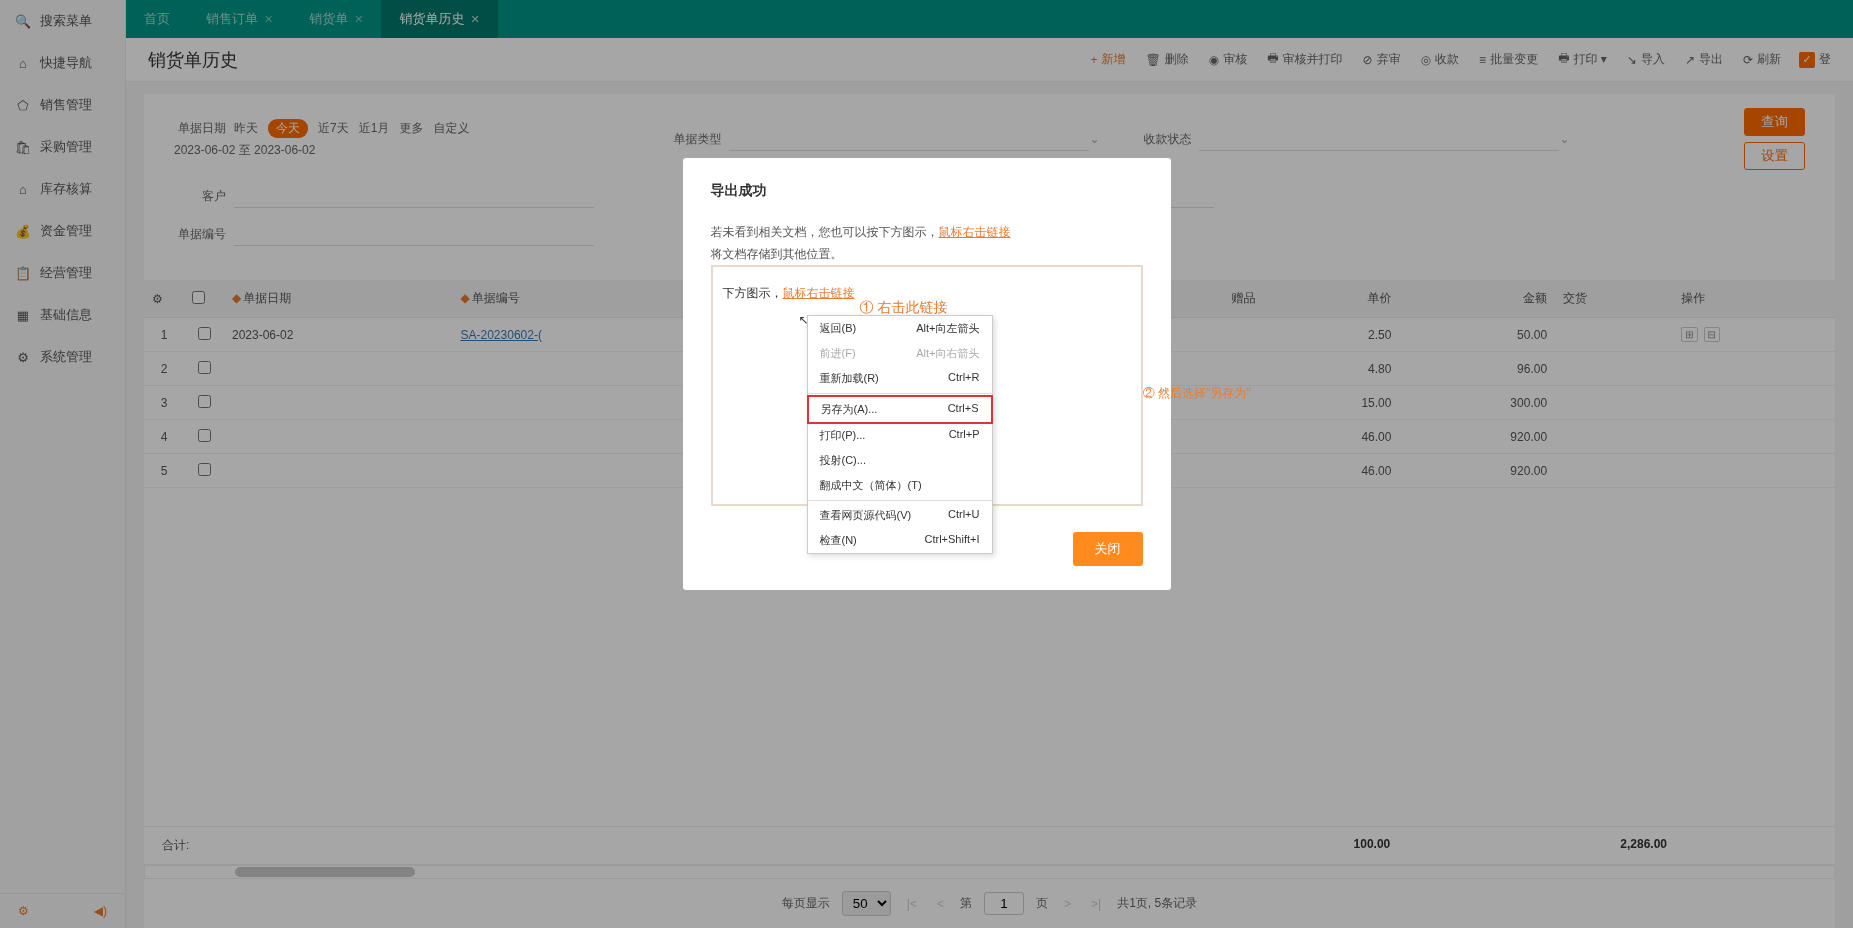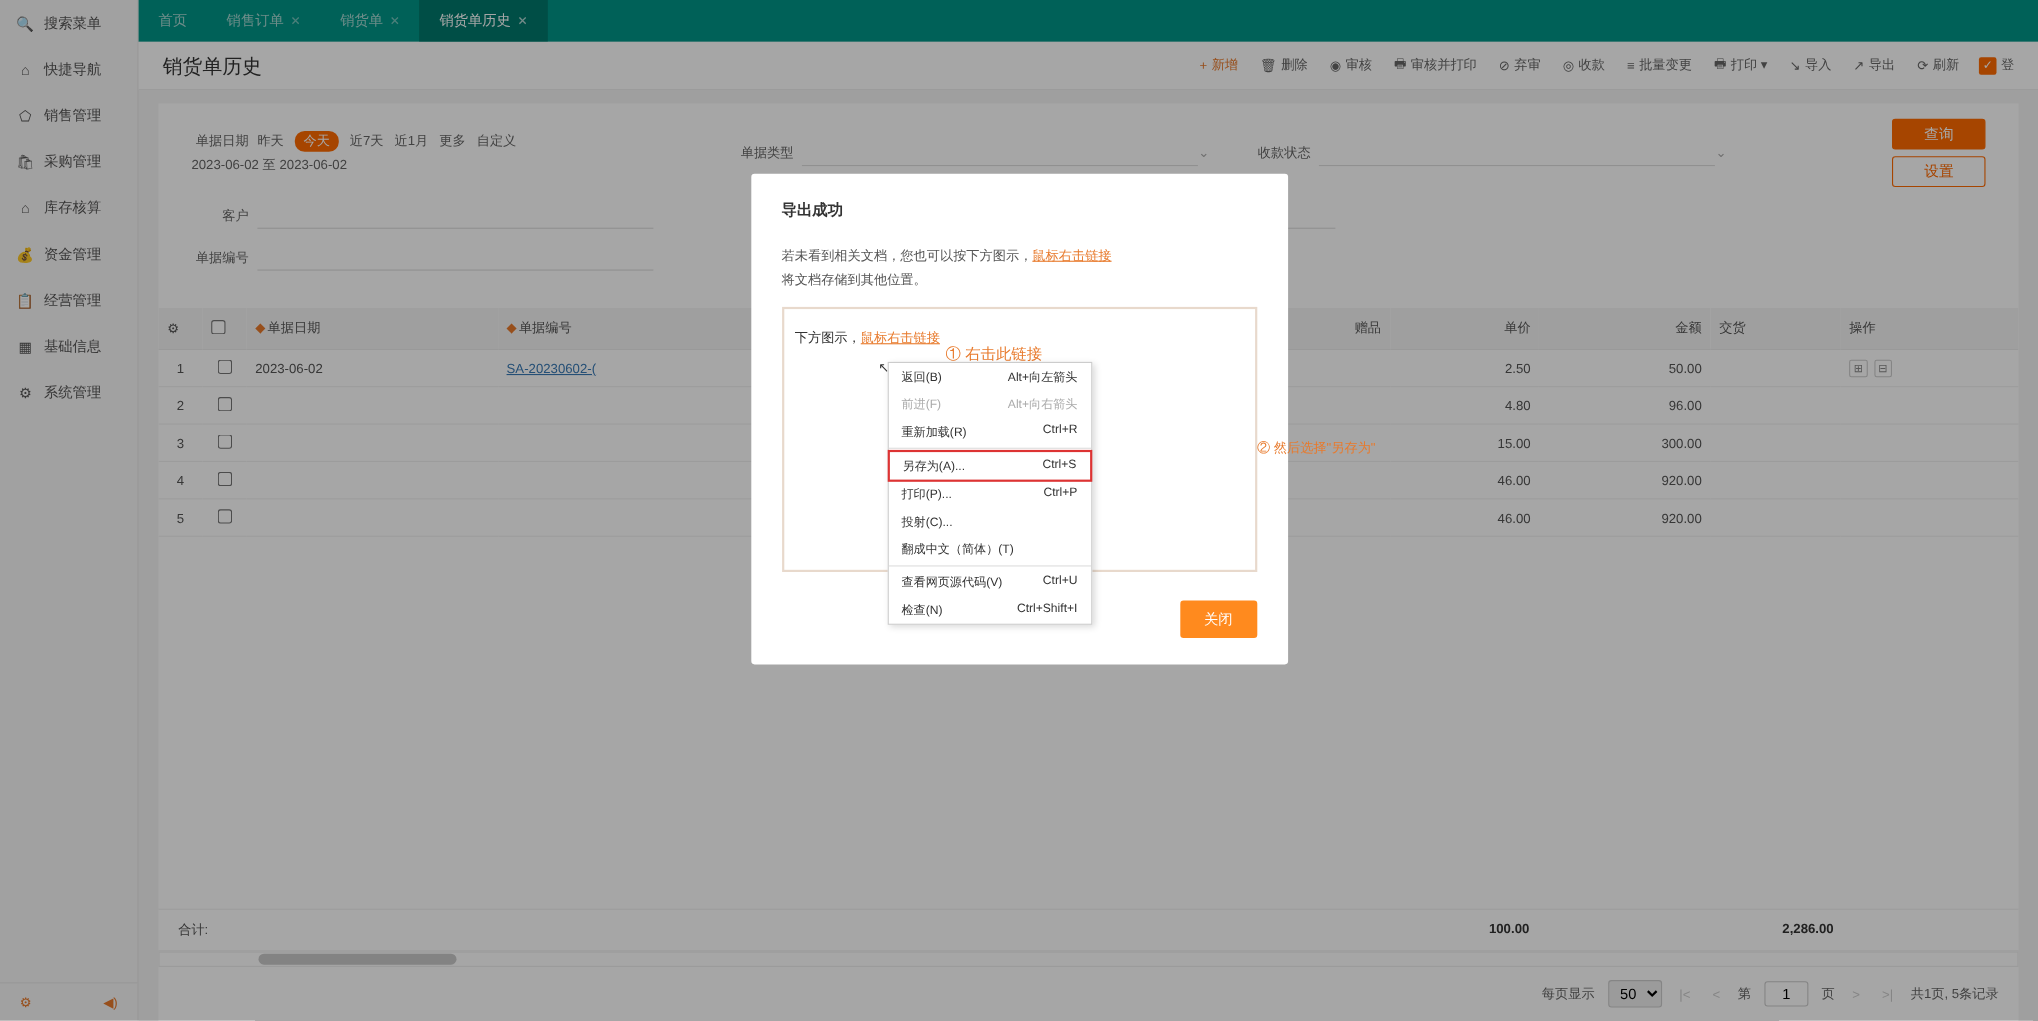--- a/index.html
+++ b/index.html
@@ -29,21 +29,21 @@
 .filters { background: #fff; margin: 12px 18px 0 18px; padding: 14px 30px 6px 30px; }
 .filter-row { display: flex; align-items: center; margin-bottom: 14px; }
 .filter-group { display: flex; align-items: center; }
 .filter-label { width: 60px; text-align: right; color: #666; padding-right: 8px; }
 .date-opts { display: flex; align-items: center; gap: 10px; }
 .date-opt { color: #666; cursor: pointer; }
 .date-opt.sel { background: #ff6a00; color: #fff; padding: 1px 8px; border-radius: 9px; }
 .date-range { color: #666; margin-top: 4px; }
 .filter-input { border: none; border-bottom: 1px solid #ddd; width: 360px; padding: 4px 0; color: #333; }
 .query-btns { margin-left: auto; display: flex; flex-direction: column; gap: 6px; }
-.btn-primary { background: #ff6a00; color: #fff; border: 1px solid #ff6a00; padding: 4px 28px; border-radius: 3px; cursor: pointer; }
+.btn-primary { background: #ff6a00; color: #fff; border: 1px solid #ff6a00; padding: 4px 16px; border-radius: 3px; cursor: pointer; }
 .btn-secondary { background: #fff; color: #ff6a00; border: 1px solid #ff6a00; padding: 4px 16px; border-radius: 3px; cursor: pointer; }
 .more-dots { text-align: center; color: #999; letter-spacing: 3px; }
 
 .table-wrap { background: #fff; margin: 0 18px; flex: 1; overflow: hidden; position: relative; }
 table { width: 100%; border-collapse: collapse; }
 th { background: #f5f5f5; padding: 10px 8px; text-align: left; font-weight: normal; color: #555; border-bottom: 1px solid #e8e8e8; font-size: 12px; position: relative; }
 th .sort { color: #e87a2c; margin-right: 2px; }
 td { padding: 8px 8px; border-bottom: 1px solid #f0f0f0; color: #555; font-size: 12px; }
 .num-col { text-align: center; }
 .r { text-align: right; }
@@ -51,31 +51,31 @@
 .op-icons { display: flex; gap: 6px; color: #888; }
 .op-icons span { border: 1px solid #ccc; padding: 1px 3px; border-radius: 2px; cursor: pointer; font-size: 10px; }
 
 .totals { background: #fff; margin: 0 18px; padding: 10px 18px; display: flex; border-top: 1px solid #eee; border-bottom: 1px solid #eee; }
 .totals .lbl { color: #555; }
 .totals .v1 { margin-left: auto; margin-right: 230px; font-weight: 600; }
 .totals .v2 { margin-right: 150px; font-weight: 600; }
 .hscroll { height: 14px; background: #fff; margin: 0 18px; border: 1px solid #eee; position: relative; }
 .hscroll-thumb { position: absolute; left: 90px; top: 1px; width: 180px; height: 10px; background: #c9c9c9; border-radius: 5px; }
 
-.pager { background: #fff; margin: 0 18px; padding: 12px 18px; display: flex; align-items: center; justify-content: flex-end; gap: 12px; color: #666; }
+.pager { background: #fff; margin: 0 18px; padding: 12px 18px; display: flex; align-items: center; justify-content: center; gap: 12px; color: #666; }
 .pager select, .pager input { border: 1px solid #ccc; padding: 3px 6px; border-radius: 3px; }
 .pager input { width: 40px; text-align: center; }
 .pager .nav { color: #ccc; cursor: pointer; padding: 0 4px; }
 
 .overlay { position: absolute; inset: 0; background: rgba(0,0,0,0.35); z-index: 100; display: flex; align-items: flex-start; justify-content: center; padding-top: 158px; }
 .modal { width: 488px; background: #fff; border-radius: 3px; padding: 24px 28px; }
 .modal-title { font-size: 14px; font-weight: 600; color: #333; margin-bottom: 22px; }
 .modal-text { font-size: 12px; color: #555; line-height: 1.8; }
 .modal-text .hl { color: #e87a2c; text-decoration: underline; }
-.modal-img { border: 2px solid #e8d9cc; margin-top: 14px; padding: 18px 10px 10px 10px; position: relative; }
+.modal-img { border: 2px solid #e8d9cc; padding: 18px 10px 10px 10px; position: relative; }
 .mi-line1 { font-size: 12px; color: #333; }
 .mi-line1 .hl2 { color: #e87a2c; text-decoration: underline; }
 .mi-cursor { position: absolute; left: 76px; top: 28px; font-size: 12px; }
 .mi-anno1 { color: #e87a2c; position: absolute; left: 137px; top: 14px; font-size: 14px; }
 .mi-anno2 { color: #e87a2c; position: absolute; right: -120px; top: 100px; font-size: 12px; }
 .ctx-wrap { position: relative; }
 .ctx-menu { position: absolute; left: 84px; top: 30px; width: 186px; background: #fff; border: 1px solid #ccc; box-shadow: 2px 2px 6px rgba(0,0,0,.15); font-size: 11px; }
 .ctx-item { display: flex; justify-content: space-between; padding: 5px 12px; color: #333; }
 .ctx-item.dis { color: #aaa; }
 .ctx-item.boxed { border: 2px solid #d33; margin: -1px; }

